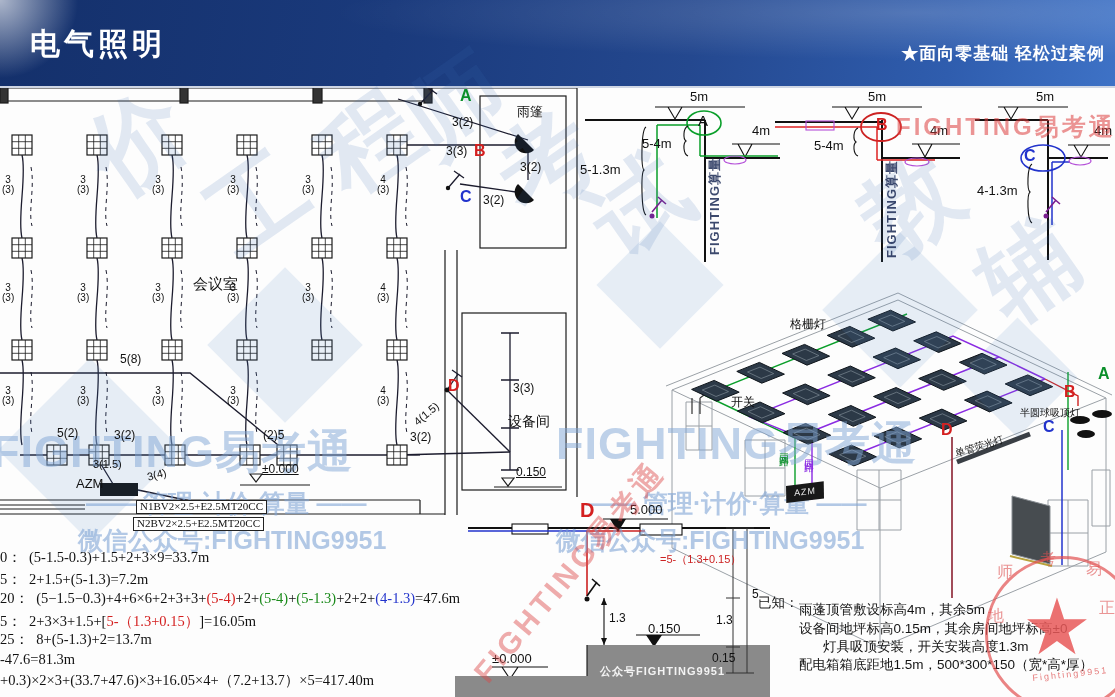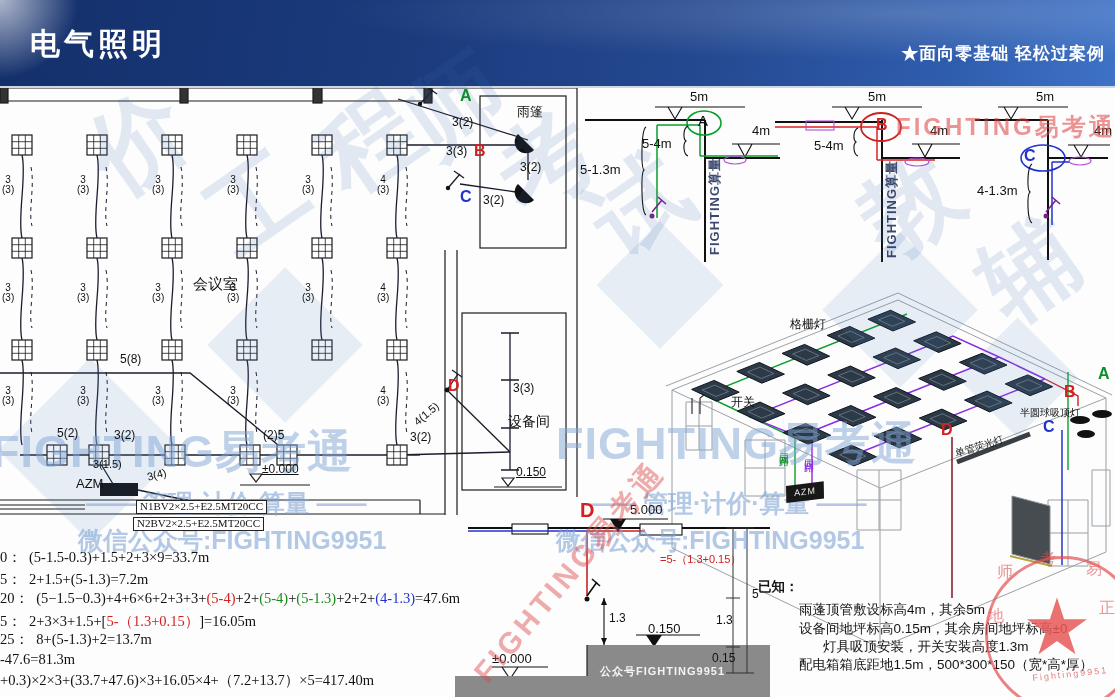--- a/index.html
+++ b/index.html
@@ -45,21 +45,21 @@
   .sealsm{font-size:9px;color:rgba(222,80,80,.75);letter-spacing:2px}
   .dmd{position:absolute;transform:rotate(45deg);background:rgba(80,130,195,.13)}
   
   .calc{position:absolute;font-family:"Liberation Serif",serif;font-size:14.5px;color:#121212;white-space:pre}
   .note{position:absolute;font-size:13.5px;color:#141414;white-space:pre}
   #calc-l1{left:0;top:548}#calc-l2{left:0;top:570}#calc-l3{left:0;top:589}
   #calc-l4{left:0;top:612}#calc-l5{left:0;top:630}#calc-l6a{left:0;top:651}
   #calc-l6b{left:113px;top:651px}#calc-l7{left:0;top:671px}
   #calc-l1{left:0;top:548px}#calc-l2{left:0;top:570px}#calc-l3{left:0;top:589px}
   #calc-l4{left:0;top:612px}#calc-l5{left:0;top:630px}#calc-l6a{left:0;top:651px}
-  #note-prefix{left:758px;top:578px;font-weight:bold}
+  #note-prefix{left:758px;top:594px;font-weight:normal}
   #note-1{left:799px;top:601px}#note-2{left:799px;top:620px}#note-3{left:823px;top:638px}
   #note-4{left:799px;top:656px}#note-5{left:799px;top:674px}
   
   #seal-ring{position:absolute;left:985px;top:556px;width:150px;height:150px;border:3px solid rgba(225,80,80,.7);
              border-radius:50%}
   #seal-star{position:absolute;left:1022px;top:588px;font-size:78px;line-height:1;color:rgba(232,88,88,.85)}
   
   .wire{fill:none;stroke:#1c1c2e;stroke-width:1.3}
   .dash{stroke-dasharray:4,4;stroke-width:1}
 </style>

